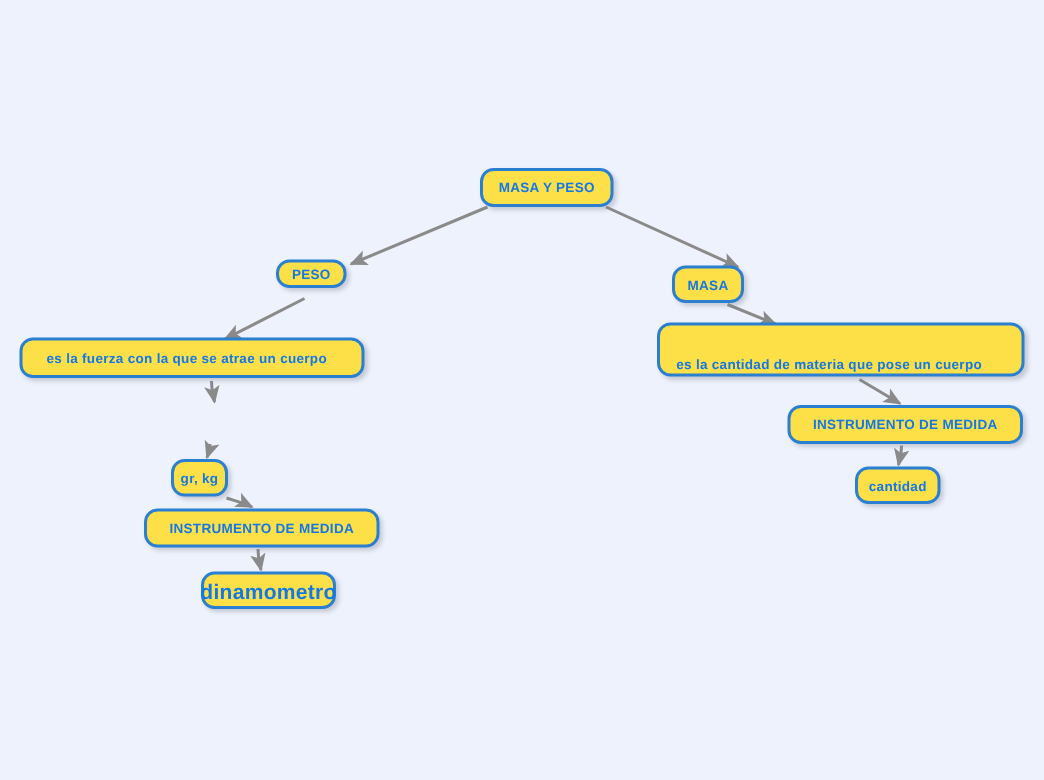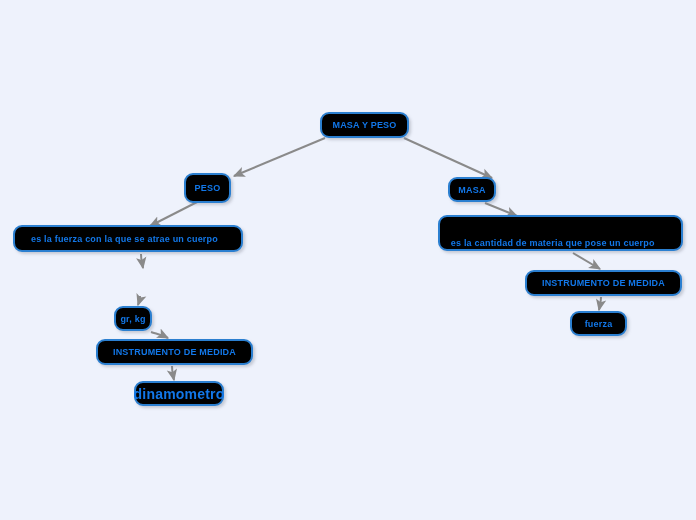--- a/index.html
+++ b/index.html
@@ -23,38 +23,38 @@
     position: absolute;
     left: 0;
     top: 0;
     width: 696px;
     height: 520px;
     pointer-events: none;
   }
   .node {
     position: absolute;
     box-sizing: border-box;
-    background: #000000;
+    background: #fde047;
     border: 2px solid #2b7fd0;
     border-radius: 9px;
     color: #1277e8;
     font-weight: bold;
     letter-spacing: 0.2px;
     display: flex;
     align-items: center;
     justify-content: flex-start;
     box-shadow: 2px 2px 3px rgba(120,125,140,0.35);
     z-index: 5;
     white-space: pre-wrap;
   }
   .node.center {
     justify-content: center;
   }
   .n-root   { left: 320px; top: 112px;  width: 89px;  height: 26px; font-size: 9px; }
-  .n-peso   { left: 184px; top: 173px;  width: 47px;  height: 30px; font-size: 9px; }
+  .n-peso   { left: 184px; top: 173px;  width: 47px;  height: 19px; font-size: 9px; }
   .n-peso-def { left: 13px; top: 225px; width: 230px; height: 27px; font-size: 9px; padding-left: 16px; }
   .n-peso-unidad { left: 82px; top: 269px; width: 121px; height: 26px; font-size: 9px; }
   .n-peso-grkg { left: 114px; top: 306px; width: 38px; height: 25px; font-size: 9px; }
   .n-peso-instr { left: 96px; top: 339px; width: 157px; height: 26px; font-size: 9px; }
   .n-peso-dina { left: 134px; top: 381px; width: 90px; height: 25px; font-size: 14px; }
   .n-masa   { left: 448px; top: 177px;  width: 48px;  height: 25px; font-size: 9px; }
   .n-masa-def { left: 438px; top: 215px; width: 245px; height: 36px; font-size: 9px; line-height: 1.35; display: block; padding-top: 8px; }
   .n-masa-instr { left: 525px; top: 270px; width: 157px; height: 26px; font-size: 9px; }
   .n-masa-bal { left: 570px; top: 311px; width: 57px; height: 25px; font-size: 9px; }
 </style>
@@ -117,16 +117,16 @@
 
   <div class="node n-masa-def">
     <span>es la cantidad de materia que pose un cuerpo</span>
   </div>
 
   <div class="node center n-masa-instr">
     <span>INSTRUMENTO DE MEDIDA</span>
   </div>
 
   <div class="node center n-masa-bal">
-    <span>fuerza</span>
+    <span>cantidad</span>
   </div>
 
 </div>
 
 </body></html>

